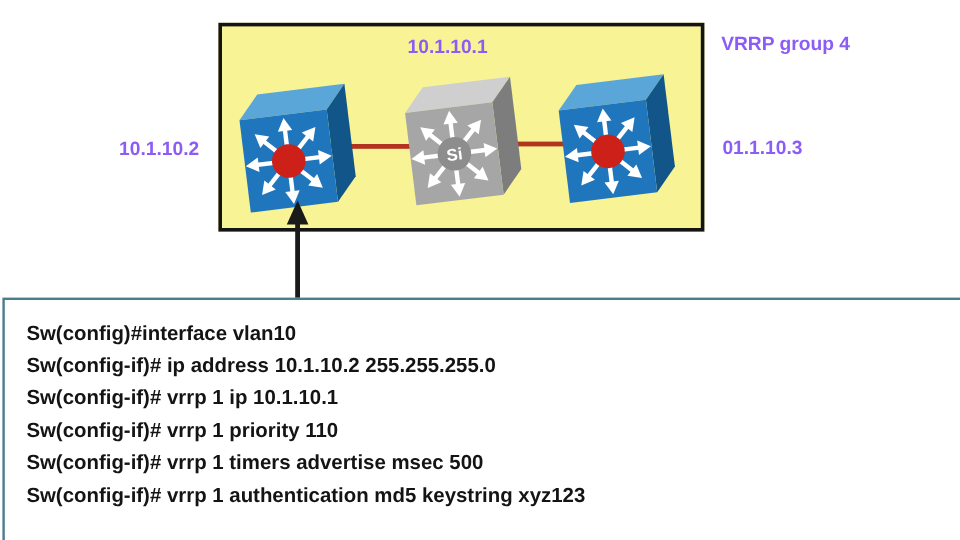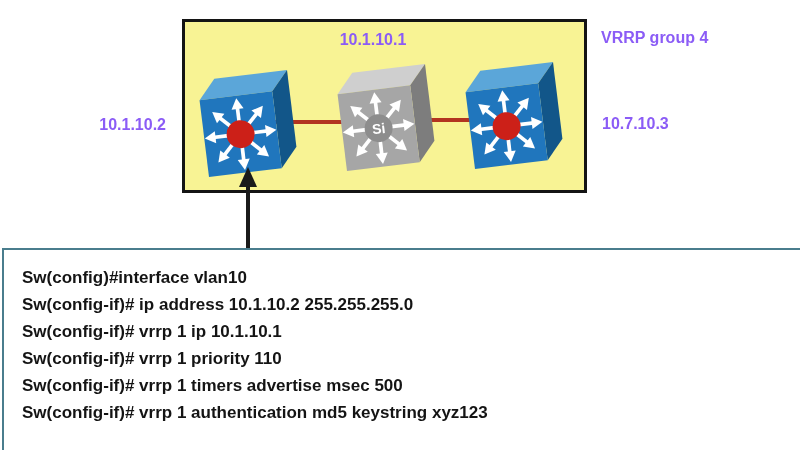--- a/index.html
+++ b/index.html
@@ -73,21 +73,21 @@
         <use href="#spoke" transform="rotate(315)"></use>
       </g>
     </defs>
   </svg>
 
   <div class="vlan-box"></div>
 
   <div class="diag-label lbl-virtual-ip">10.1.10.1</div>
   <div class="diag-label lbl-group">VRRP group 4</div>
   <div class="diag-label lbl-left-ip">10.1.10.2</div>
-  <div class="diag-label lbl-right-ip">10.7.10.3</div>
+  <div class="diag-label lbl-right-ip">01.1.10.3</div>
 
   <div class="link link-left"></div>
   <div class="link link-right"></div>
 
   <svg class="switch sw-left" viewBox="0 0 104 114" width="112" height="123">
     <g transform="rotate(-7 52 57)">
       <polygon points="10,30 26,12 94,12 78,30" fill="#5ba6d9"></polygon>
       <polygon points="78,30 94,12 94,84 78,102" fill="#125689"></polygon>
       <rect x="10" y="30" width="68" height="72" fill="#2076bd"></rect>
       <g transform="translate(44,66)">

